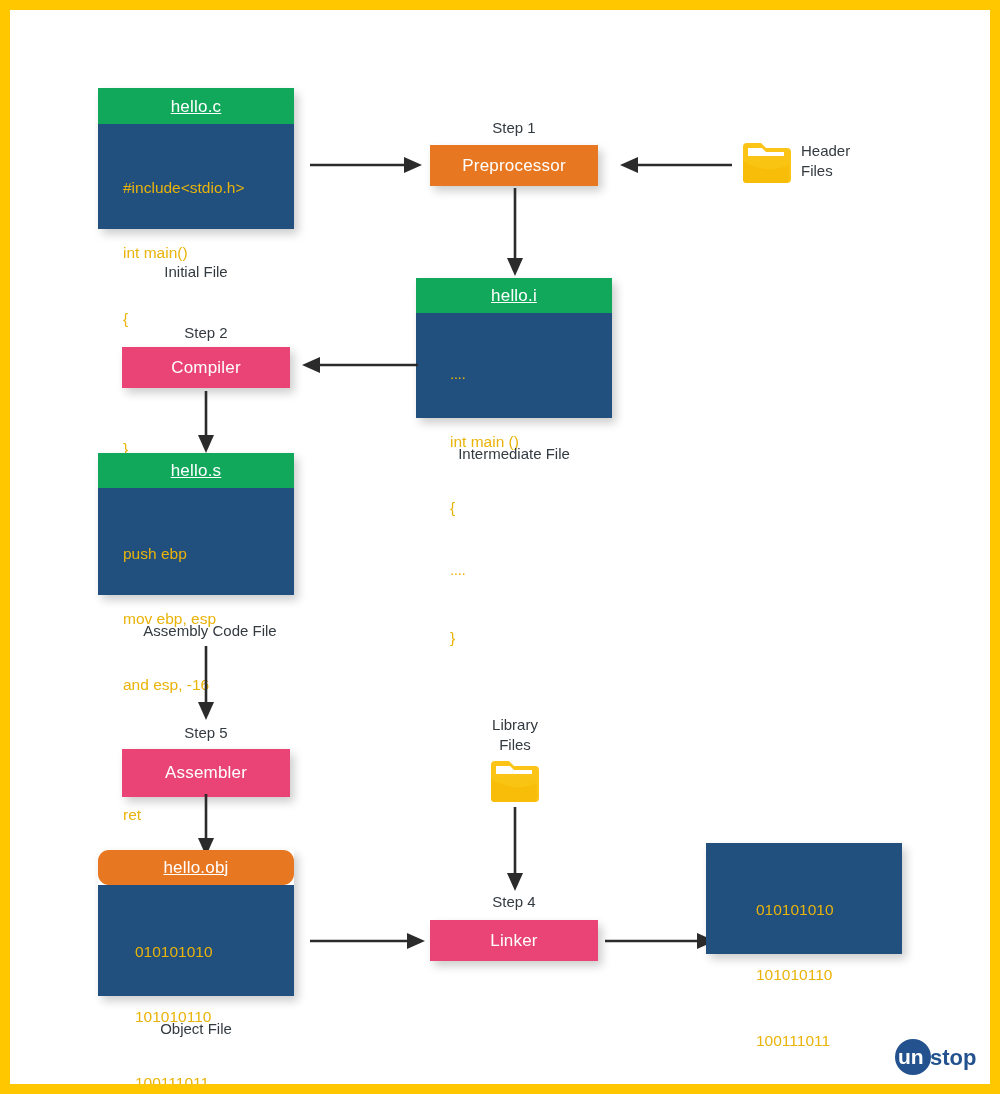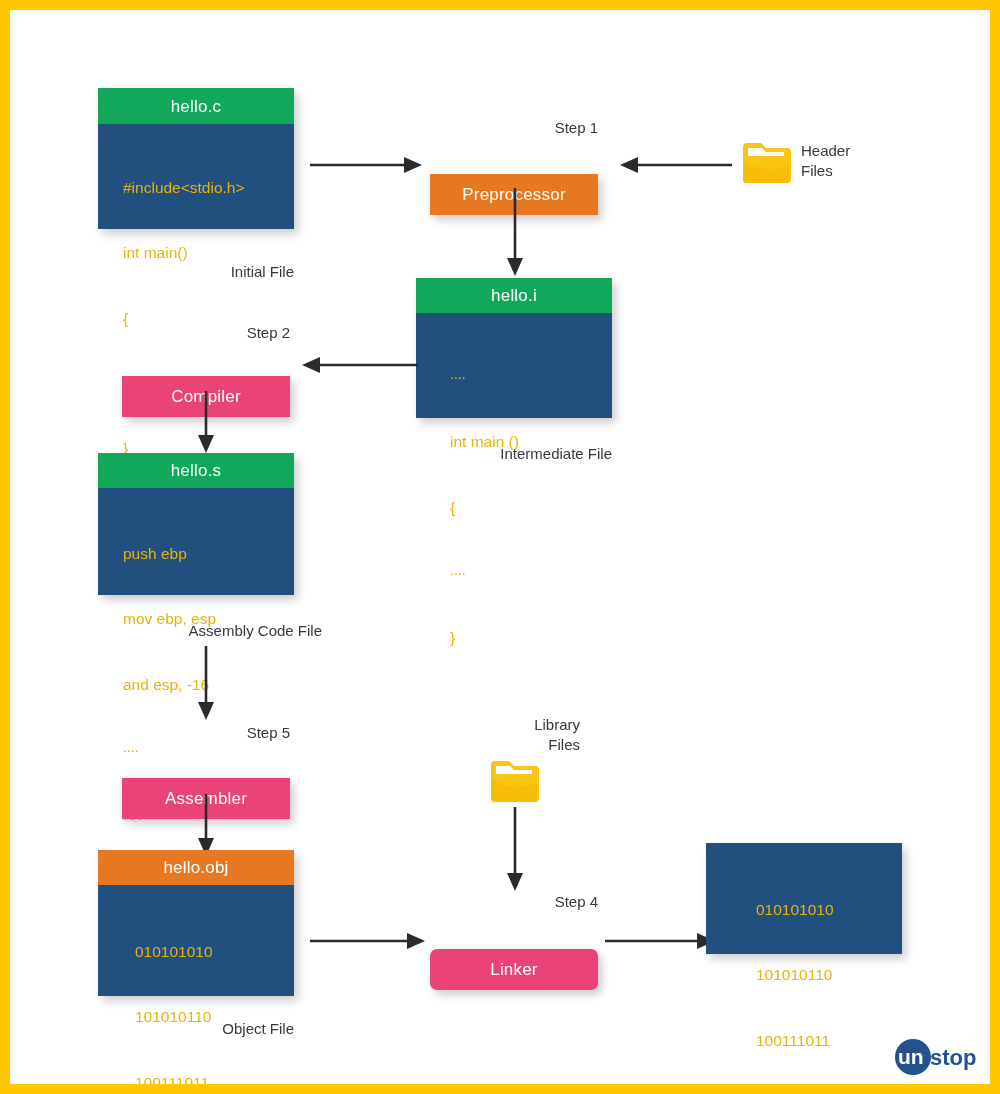--- a/index.html
+++ b/index.html
@@ -33,23 +33,24 @@
   }
   .card-head {
     color: #ffffff;
     font-size: 17px;
     text-align: center;
     line-height: 1;
     display: flex;
     align-items: center;
     justify-content: center;
     letter-spacing: 0.2px;
+    text-decoration: underline;
   }
   .card-head.green { background: #11A85B; }
-  .card-head.orange { background: #E87722; }
+  .card-head.orange { background: #E87722; border-radius: 11px; }
   .card-body {
     background: #21507F;
     color: #eab308;
     font-size: 15.5px;
     line-height: 1.40;
     padding: 12px 0 12px 28px;
     box-sizing: border-box;
     white-space: pre;
   }
   .card-body .ln { display: block; }
@@ -63,34 +64,33 @@
   
   .proc {
     position: absolute;
     color: #ffffff;
     font-size: 17px;
     display: flex;
     align-items: center;
     justify-content: center;
     box-shadow: 4px 5px 9px rgba(0,0,0,0.20);
     letter-spacing: 0.2px;
-    margin-top: 29px;
   }
   .proc.orange { background: #E87722; }
   .proc.pink   { background: #E94475; text-align: center; }
 
   
   .lbl {
     position: absolute;
     color: #333a40;
     font-size: 15px;
     line-height: 1.32;
     white-space: pre-line;
   }
-  .lbl.center { text-align: right; }
+  .lbl.center { text-align: center; }
 
   
   .arrow { position: absolute; }
   .arrow svg { display: block; overflow: visible; }
 
   
   .folder {
     position: absolute;
   }
   .folder svg { display: block; }
@@ -198,21 +198,21 @@
     <div class="lbl center" style="left:88px; top:611px; width:224px;">Assembly Code File</div>
 
     <div class="arrow" style="left:186px; top:636px;">
       <svg width="20" height="74" viewBox="0 0 20 74">
         <line x1="10" y1="0" x2="10" y2="58" stroke="#2B2B2B" stroke-width="2.6"></line>
         <polygon points="2,56 10,74 18,56" fill="#2B2B2B"></polygon>
       </svg>
     </div>
 
     <div class="lbl center" style="left:112px; top:713px; width:168px;">Step 5</div>
-    <div class="proc pink" style="left:112px; top:739px; width:168px; height:41px;">Assembler</div>
+    <div class="proc pink" style="left:112px; top:739px; width:168px; height:48px;">Assembler</div>
 
     <div class="arrow" style="left:186px; top:784px;">
       <svg width="20" height="62" viewBox="0 0 20 62">
         <line x1="10" y1="0" x2="10" y2="46" stroke="#2B2B2B" stroke-width="2.6"></line>
         <polygon points="2,44 10,62 18,44" fill="#2B2B2B"></polygon>
       </svg>
     </div>
 
     <div class="lbl center" style="left:440px; top:705px; width:130px;">Library
 Files</div>
@@ -244,21 +244,21 @@
     <div class="lbl center" style="left:88px; top:1009px; width:196px;">Object File</div>
 
     <div class="arrow" style="left:300px; top:921px;">
       <svg width="115" height="20" viewBox="0 0 115 20">
         <line x1="0" y1="10" x2="99" y2="10" stroke="#2B2B2B" stroke-width="2.6"></line>
         <polygon points="97,2 115,10 97,18" fill="#2B2B2B"></polygon>
       </svg>
     </div>
 
     <div class="lbl center" style="left:420px; top:882px; width:168px;">Step 4</div>
-    <div class="proc pink" style="left:420px; top:910px; width:168px; height:41px;border-radius:7px;">Linker</div>
+    <div class="proc pink" style="left:420px; top:910px; width:168px; height:41px;">Linker</div>
 
     <div class="arrow" style="left:595px; top:921px;">
       <svg width="110" height="20" viewBox="0 0 110 20">
         <line x1="0" y1="10" x2="94" y2="10" stroke="#2B2B2B" stroke-width="2.6"></line>
         <polygon points="92,2 110,10 92,18" fill="#2B2B2B"></polygon>
       </svg>
     </div>
 
     <div class="card" style="left:696px; top:833px; width:196px;">
       <div class="card-body" style="height:111px; padding-left:50px; padding-top:13px;">

